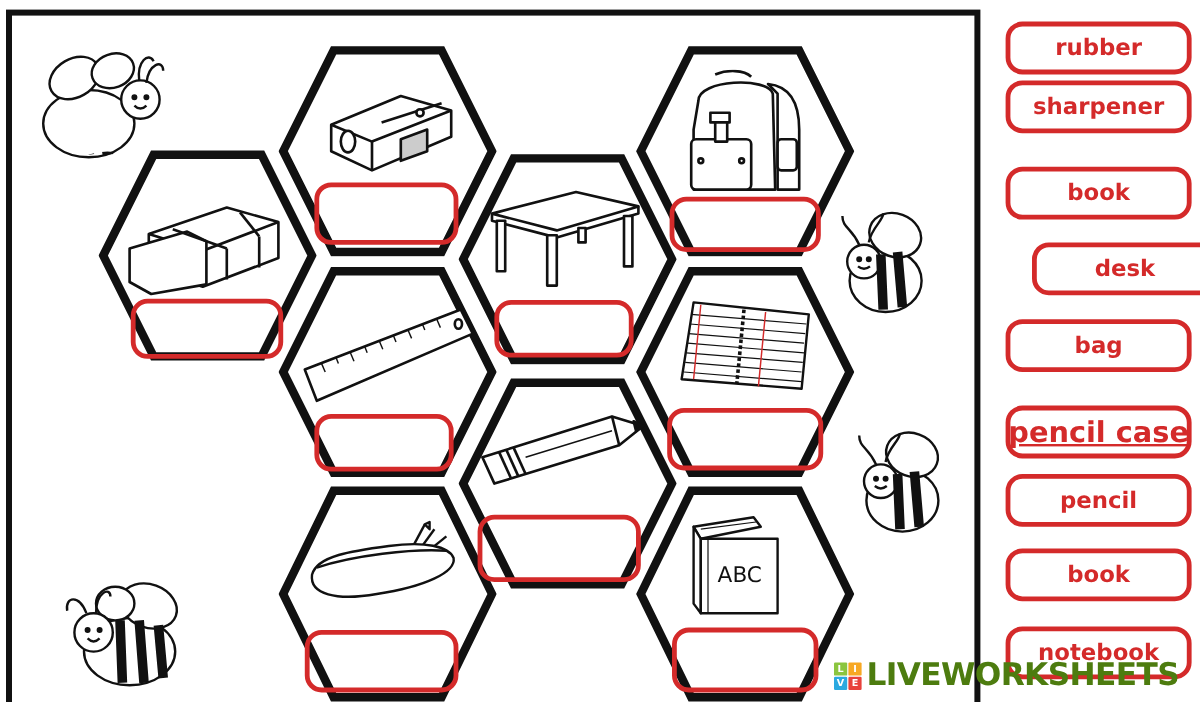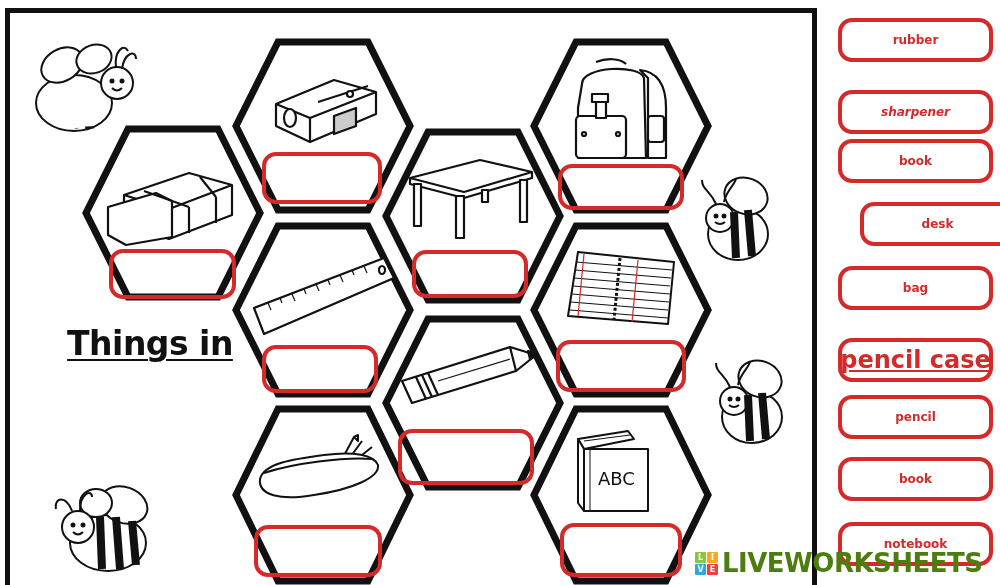--- a/index.html
+++ b/index.html
@@ -4,21 +4,21 @@
 <style>
   html, body { margin:0; padding:0; }
   body { width:1000px; height:585px; background:#ffffff; position:relative; overflow:hidden; font-family:"DejaVu Sans", sans-serif; }
   .frame { position:absolute; left:5px; top:8px; width:812px; height:590px; border:5px solid #111; box-sizing:border-box; background:#fff; }
   .hex { position:absolute; width:182px; height:176px; }
   .hex svg { position:absolute; left:0; top:0; }
   .answer-box { position:absolute; border:4px solid #d42a2a; border-radius:14px; background:transparent; box-sizing:border-box; }
   .pic { position:absolute; }
   .title { position:absolute; left:45px; top:322px; width:210px; text-align:center; font-family:"DejaVu Sans", sans-serif; font-weight:bold; font-size:33px; line-height:43px; color:#111; letter-spacing:-0.5px; }
   .title span { display:inline-block; text-decoration:underline; text-decoration-thickness:2px; text-underline-offset:4px; }
-  .bank-item { position:absolute; left:838px; width:155px; height:44px; border:4px solid #d42a2a; border-radius:14px; box-sizing:border-box; display:flex; align-items:center; justify-content:center; color:#d42a2a; font-family:"DejaVu Sans", sans-serif; font-weight:bold; font-size:12px; background:#fff; white-space:nowrap; }
+  .bank-item { position:absolute; left:838px; width:155px; height:44px; border:4px solid #d42a2a; border-radius:14px; box-sizing:border-box; display:flex; align-items:center; justify-content:center; color:#d42a2a; font-family:"DejaVu Sans", sans-serif; font-weight:bold; font-size:19px; background:#fff; white-space:nowrap; }
   .logo { position:absolute; left:695px; top:548px; height:30px; display:flex; align-items:center; }
   .logo-squares { display:grid; grid-template-columns:11px 11px; grid-template-rows:11px 11px; gap:1px; margin-right:4px; }
   .logo-squares div { font-size:8px; font-weight:bold; color:#fff; display:flex; align-items:center; justify-content:center; border-radius:1px; font-family:"DejaVu Sans", sans-serif; }
   .logo-text { font-family:"DejaVu Sans", sans-serif; font-weight:bold; font-size:26px; color:#4d7c0f; letter-spacing:-0.5px; }
   .bee { position:absolute; }
 </style>
 </head>
 <body>
 
 <div class="frame"></div>
@@ -191,21 +191,21 @@
       <polygon points="4,12 10,22 10,84 4,76"></polygon>
       <rect x="10" y="22" width="64" height="62"></rect>
       <line x1="16" y1="22" x2="16" y2="84" stroke-width="1"></line>
       <text x="24" y="58" font-family="DejaVu Sans, sans-serif" font-size="18" fill="#111" stroke="none">ABC</text>
     </g>
   </svg>
   <div class="answer-box" style="left:30px;top:118px;width:122px;height:54px;"></div>
 </div>
 
 <div class="title">
-  <span>Things in</span><br>
+  <br>
   <br>
 </div>
 
 <svg class="bee" style="left:32px;top:25px" width="110" height="110" viewBox="0 0 110 110">
   <g fill="#fff" stroke="#111" stroke-width="2">
     <ellipse cx="42" cy="78" rx="38" ry="28"></ellipse>
     <path d="M20,56 L28,102 M34,52 L42,104 M50,52 L58,104" stroke-width="9" fill="none" clip-path="ellipse(38px 28px at 42px 78px)"></path>
     <ellipse cx="30" cy="40" rx="22" ry="16" transform="rotate(-30 30 40)"></ellipse>
     <ellipse cx="62" cy="34" rx="18" ry="14" transform="rotate(-20 62 34)"></ellipse>
     <circle cx="85" cy="58" r="16"></circle>
@@ -255,21 +255,21 @@
       <circle cx="35" cy="60" r="1.5" fill="#111"></circle>
     <path d="M25,67 Q30,72 35,67" fill="none"></path>
     <path d="M24,46 C18,30 6,32 8,44" fill="none"></path>
       <path d="M32,46 C32,28 44,24 44,32" fill="none"></path>
     <path d="M52,52 L54,104 M68,52 L72,104 M84,56 L88,100" stroke-width="8" fill="none"></path>
   </g>
 </svg>
 
 <div>
   <div class="bank-item" style="top:18px;">rubber</div>
-  <div class="bank-item" style="top:90px;font-style:italic;">sharpener</div>
+  <div class="bank-item" style="top:67px;">sharpener</div>
   <div class="bank-item" style="top:139px;">book</div>
   <div class="bank-item" style="top:202px;margin-left:22px;">desk</div>
   <div class="bank-item" style="top:266px;">bag</div>
   <div class="bank-item" style="top:338px;font-size:24px;text-decoration:underline;">pencil case</div>
   <div class="bank-item" style="top:395px;">pencil</div>
   <div class="bank-item" style="top:457px;">book</div>
   <div class="bank-item" style="top:522px;">notebook</div>
 </div>
 
 <div class="logo">

